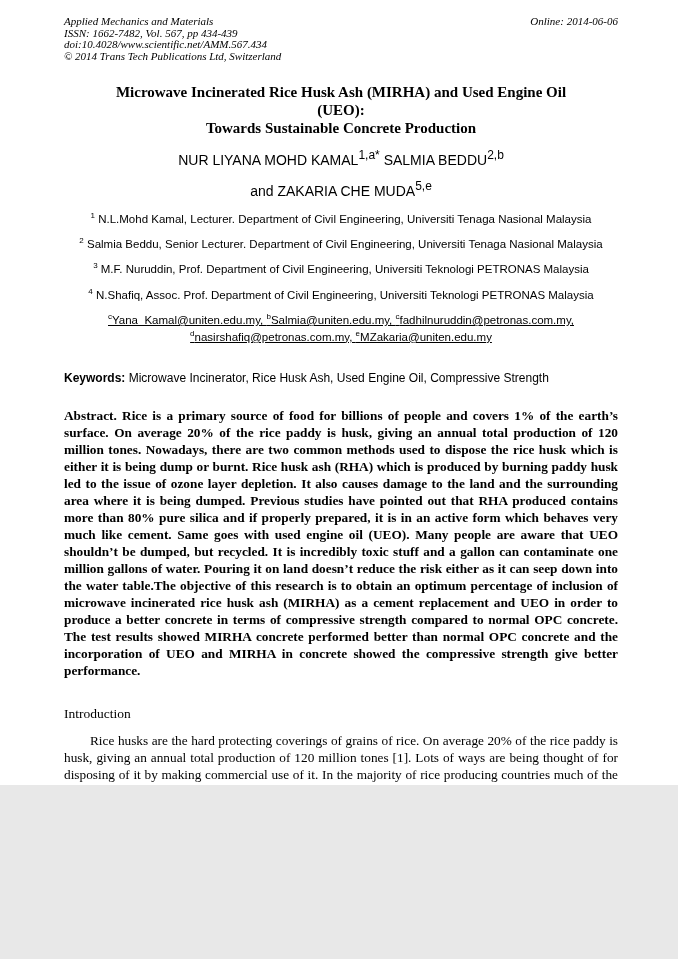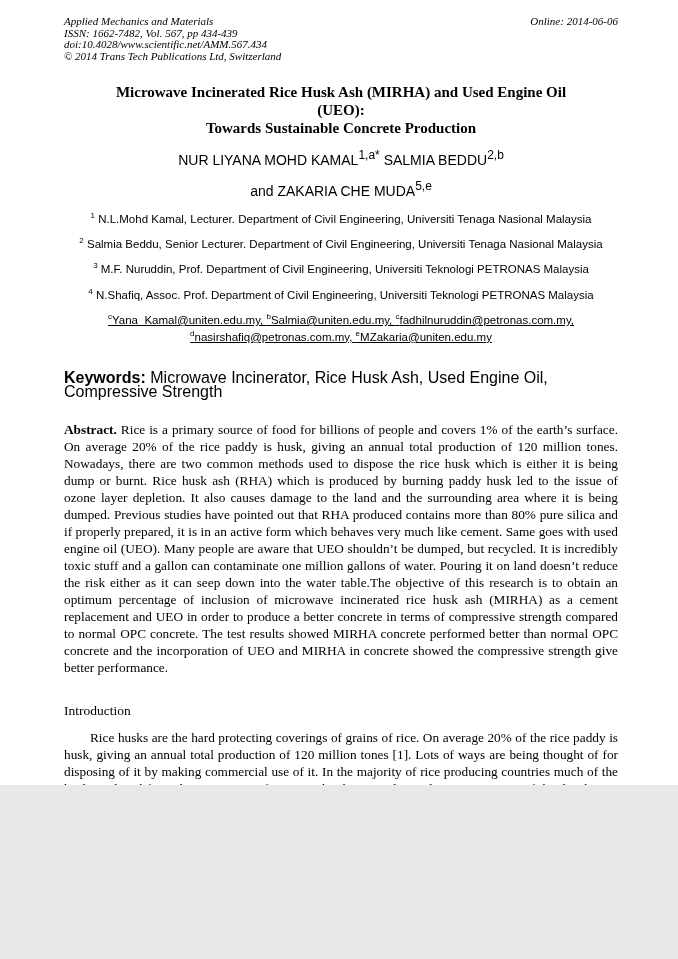--- a/index.html
+++ b/index.html
@@ -70,32 +70,32 @@
     font-size: 11.5px;
     line-height: 14px;
     text-decoration: underline;
   }
   .emails-block sup { font-size: 8px; }
 
   
   .keywords-line {
     margin-top: 27px;
     font-family: "Liberation Sans", sans-serif;
-    font-size: 16px;
+    font-size: 12px;
     line-height: 14px;
   }
 
   
   .abstract-paragraph, .intro-paragraph {
     font-family: "Liberation Serif", serif;
     font-size: 13.3px;
     line-height: 17px;
     text-align: justify;
   }
-  .abstract-paragraph { margin-top: 22px; }
+  .abstract-paragraph { margin-top: 22px; font-weight: bold; }
   .section-heading {
     margin-top: 27px;
     font-family: "Liberation Serif", serif;
     font-size: 13.5px;
     font-weight: normal;
   }
   .intro-paragraph { margin-top: 10px; text-indent: 26px; }
 </style>
 </head>
 <body>

